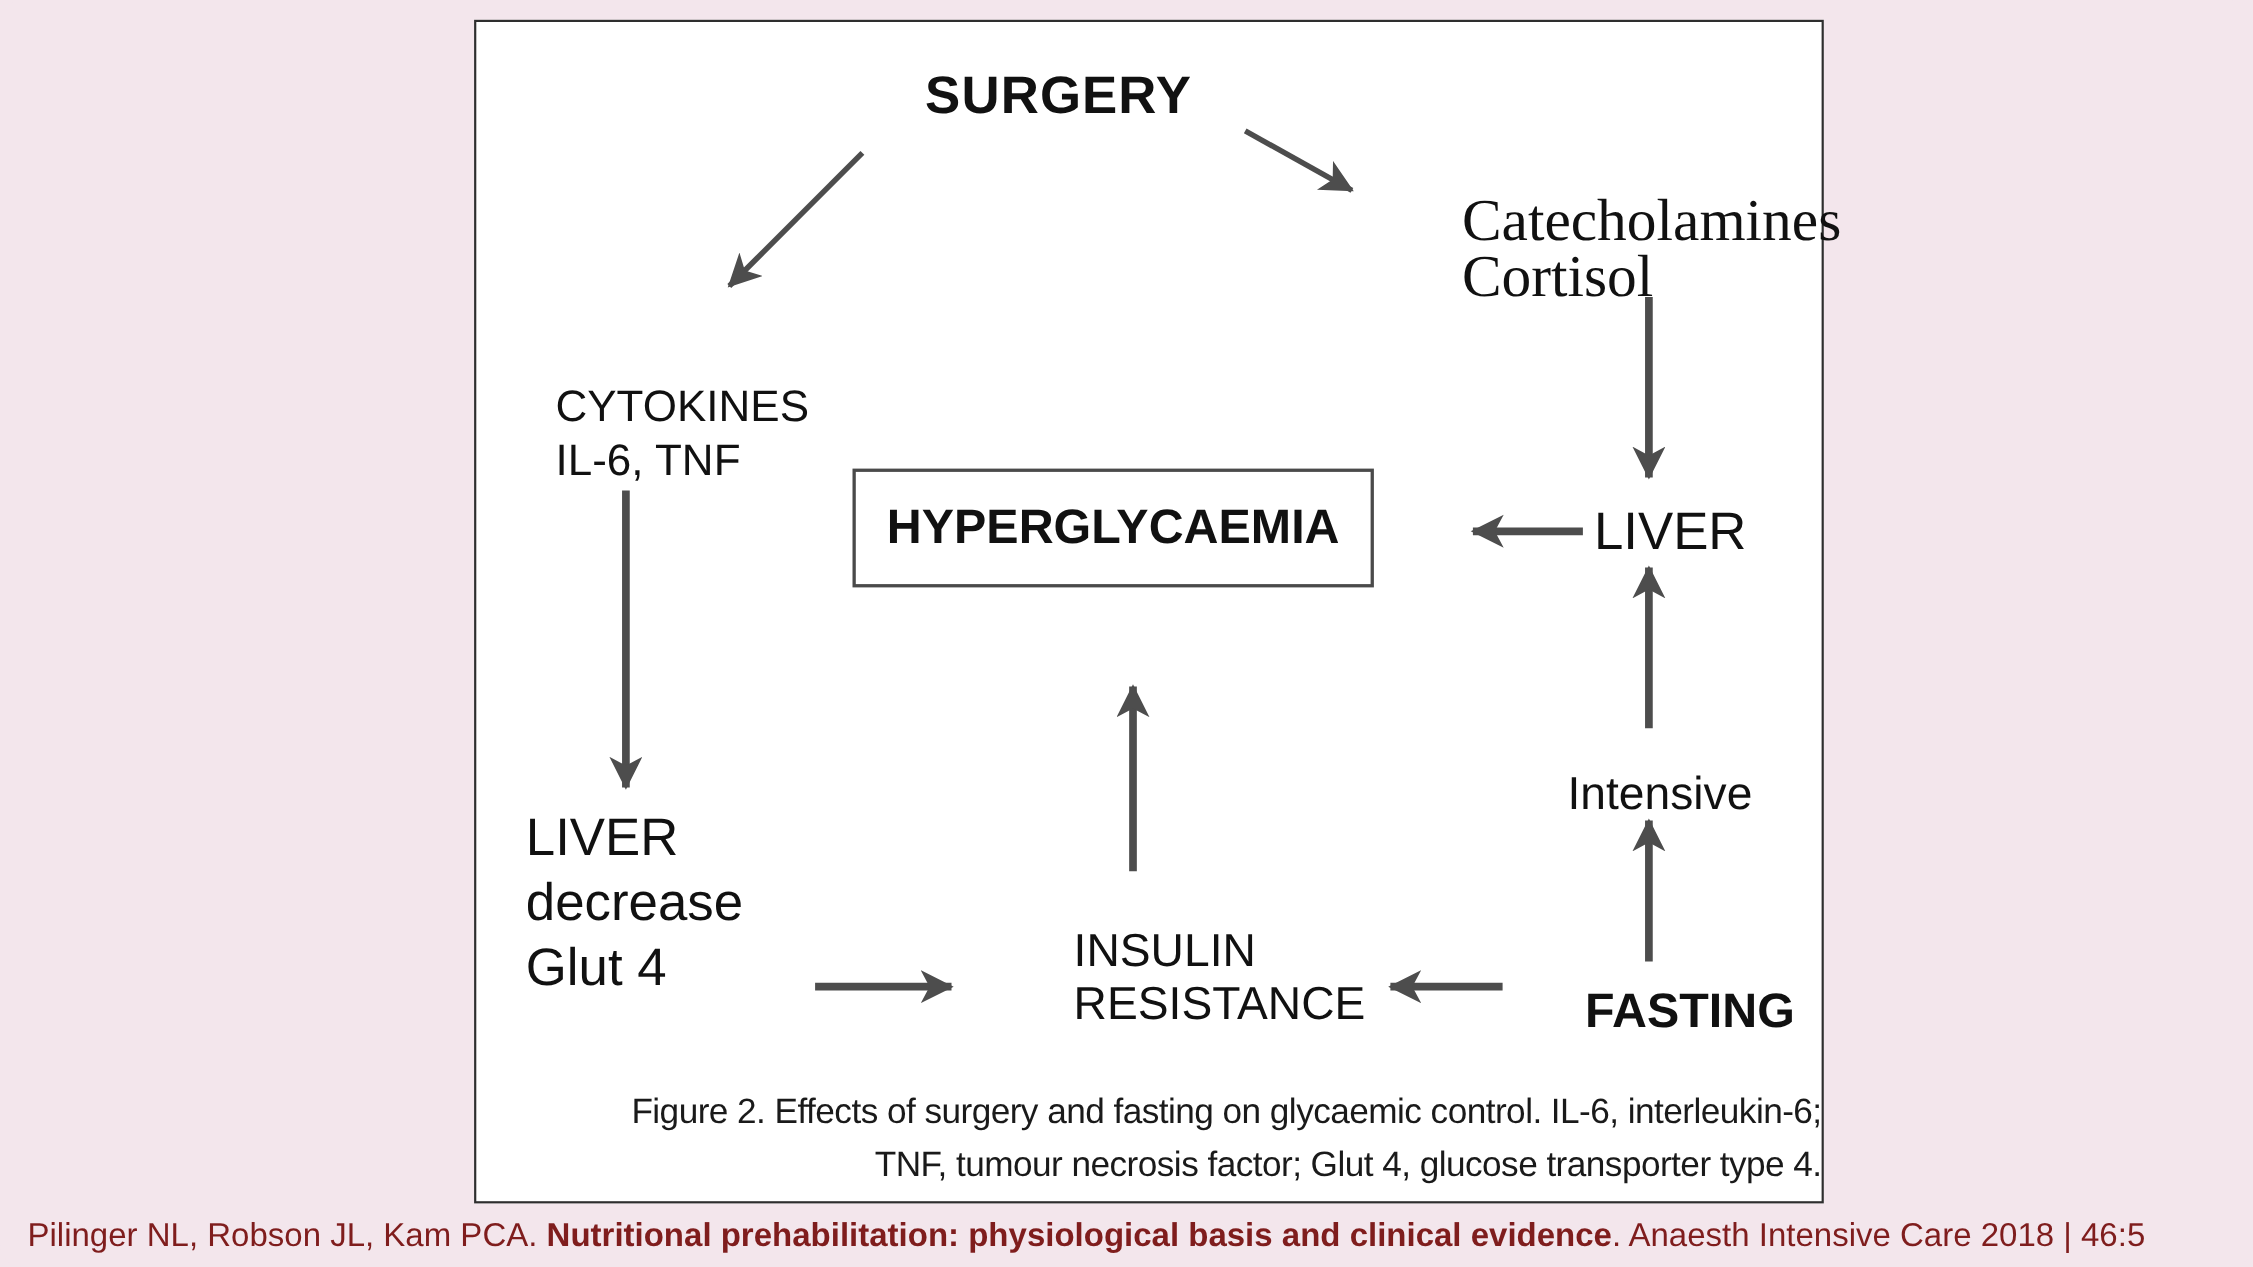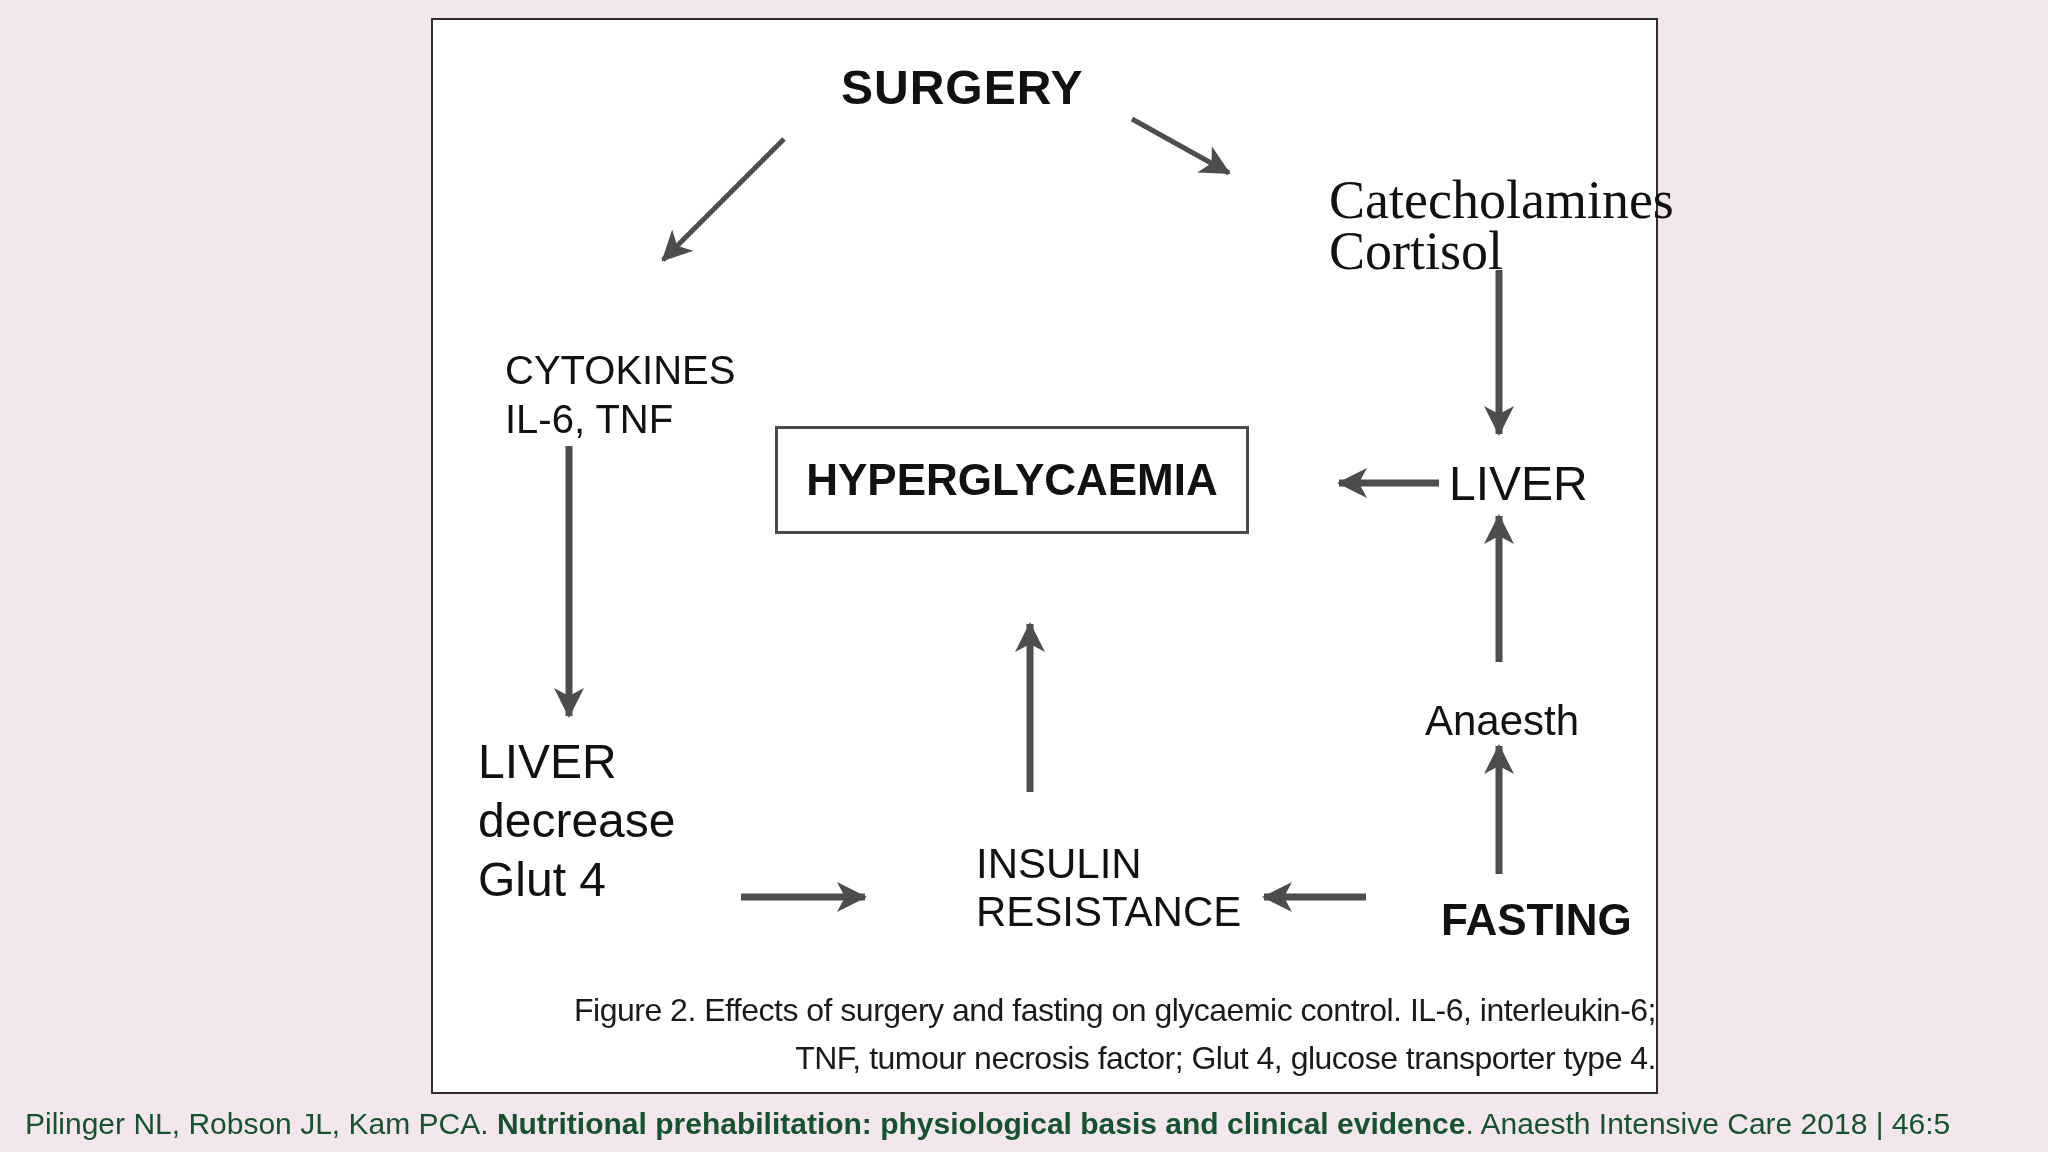--- a/index.html
+++ b/index.html
@@ -118,21 +118,21 @@
     line-height: 48px;
     color: #1a1a1a;
   }
   .citation {
     position: absolute;
     left: 25px;
     top: 1106px;
     font-size: 30px;
     line-height: 36px;
     white-space: nowrap;
-    color: #14532d;
+    color: #7f1d1d;
     text-align: center;
   }
   .citation .bold { font-weight: bold; }
 </style>
 </head>
 <body>
 
 <div class="slide">
 
   <div class="panel">
@@ -166,21 +166,21 @@
       <div>CYTOKINES</div>
       <div>IL-6, TNF</div>
     </div>
 
     <div class="label node-hyperglycaemia">
       <span>HYPERGLYCAEMIA</span>
     </div>
 
     <div class="label node-liver">LIVER</div>
 
-    <div class="label node-glucagon">Anaesth</div>
+    <div class="label node-glucagon">Intensive</div>
 
     <div class="label node-fasting">FASTING</div>
 
     <div class="label node-muscle">
       <div>LIVER</div>
       <div>decrease</div>
       <div>Glut 4</div>
     </div>
 
     <div class="label node-insulin">

